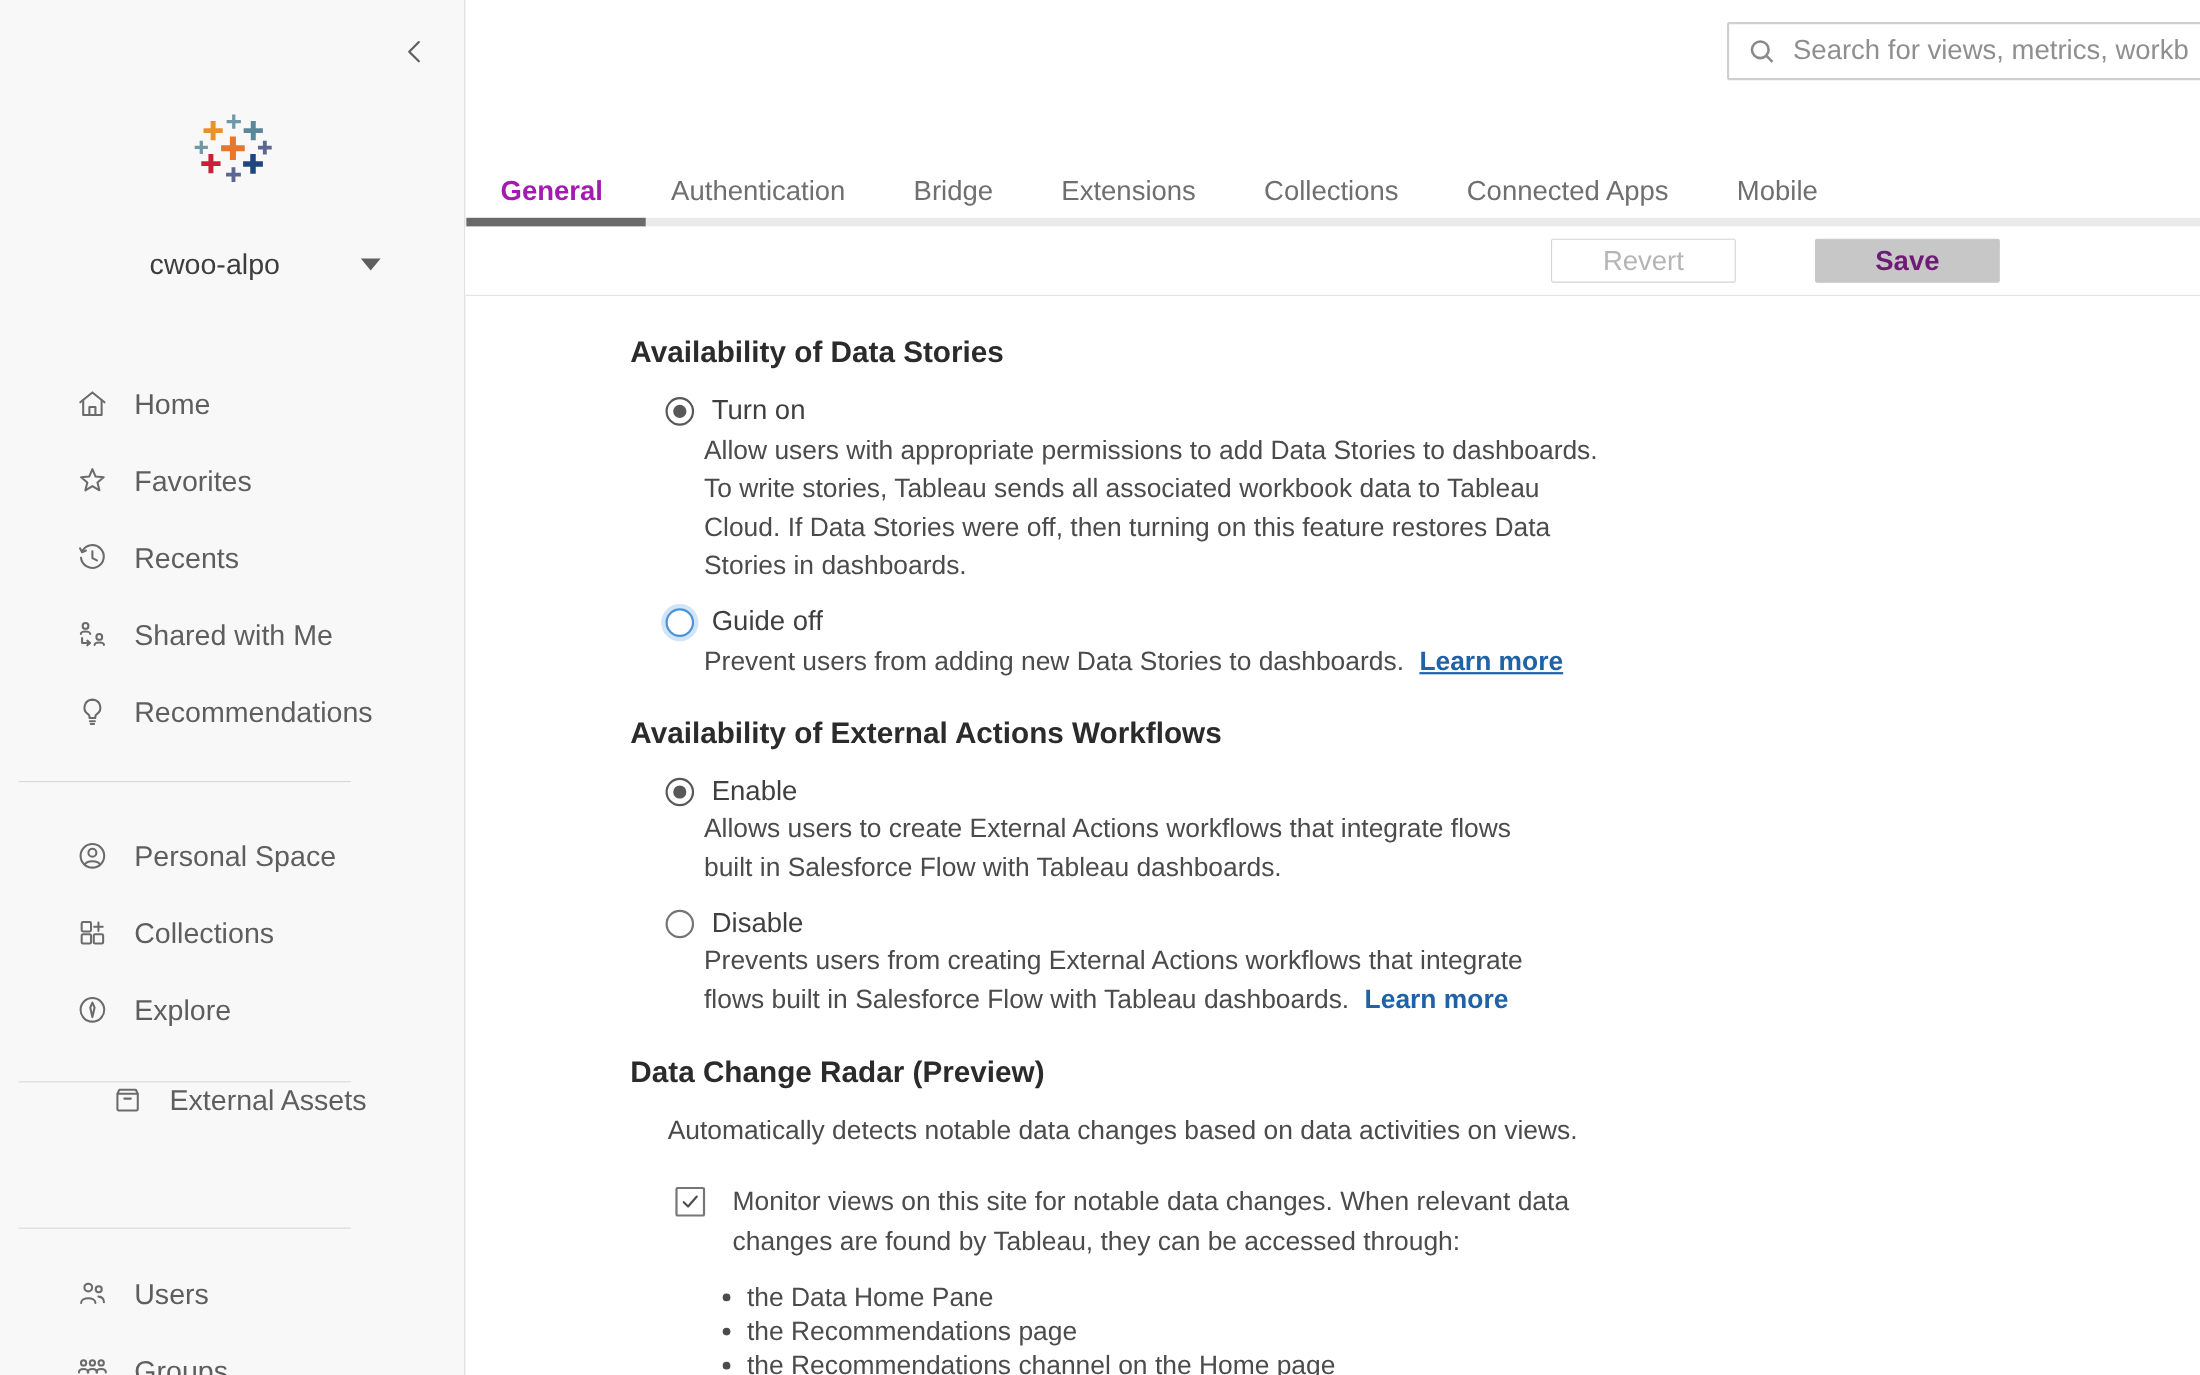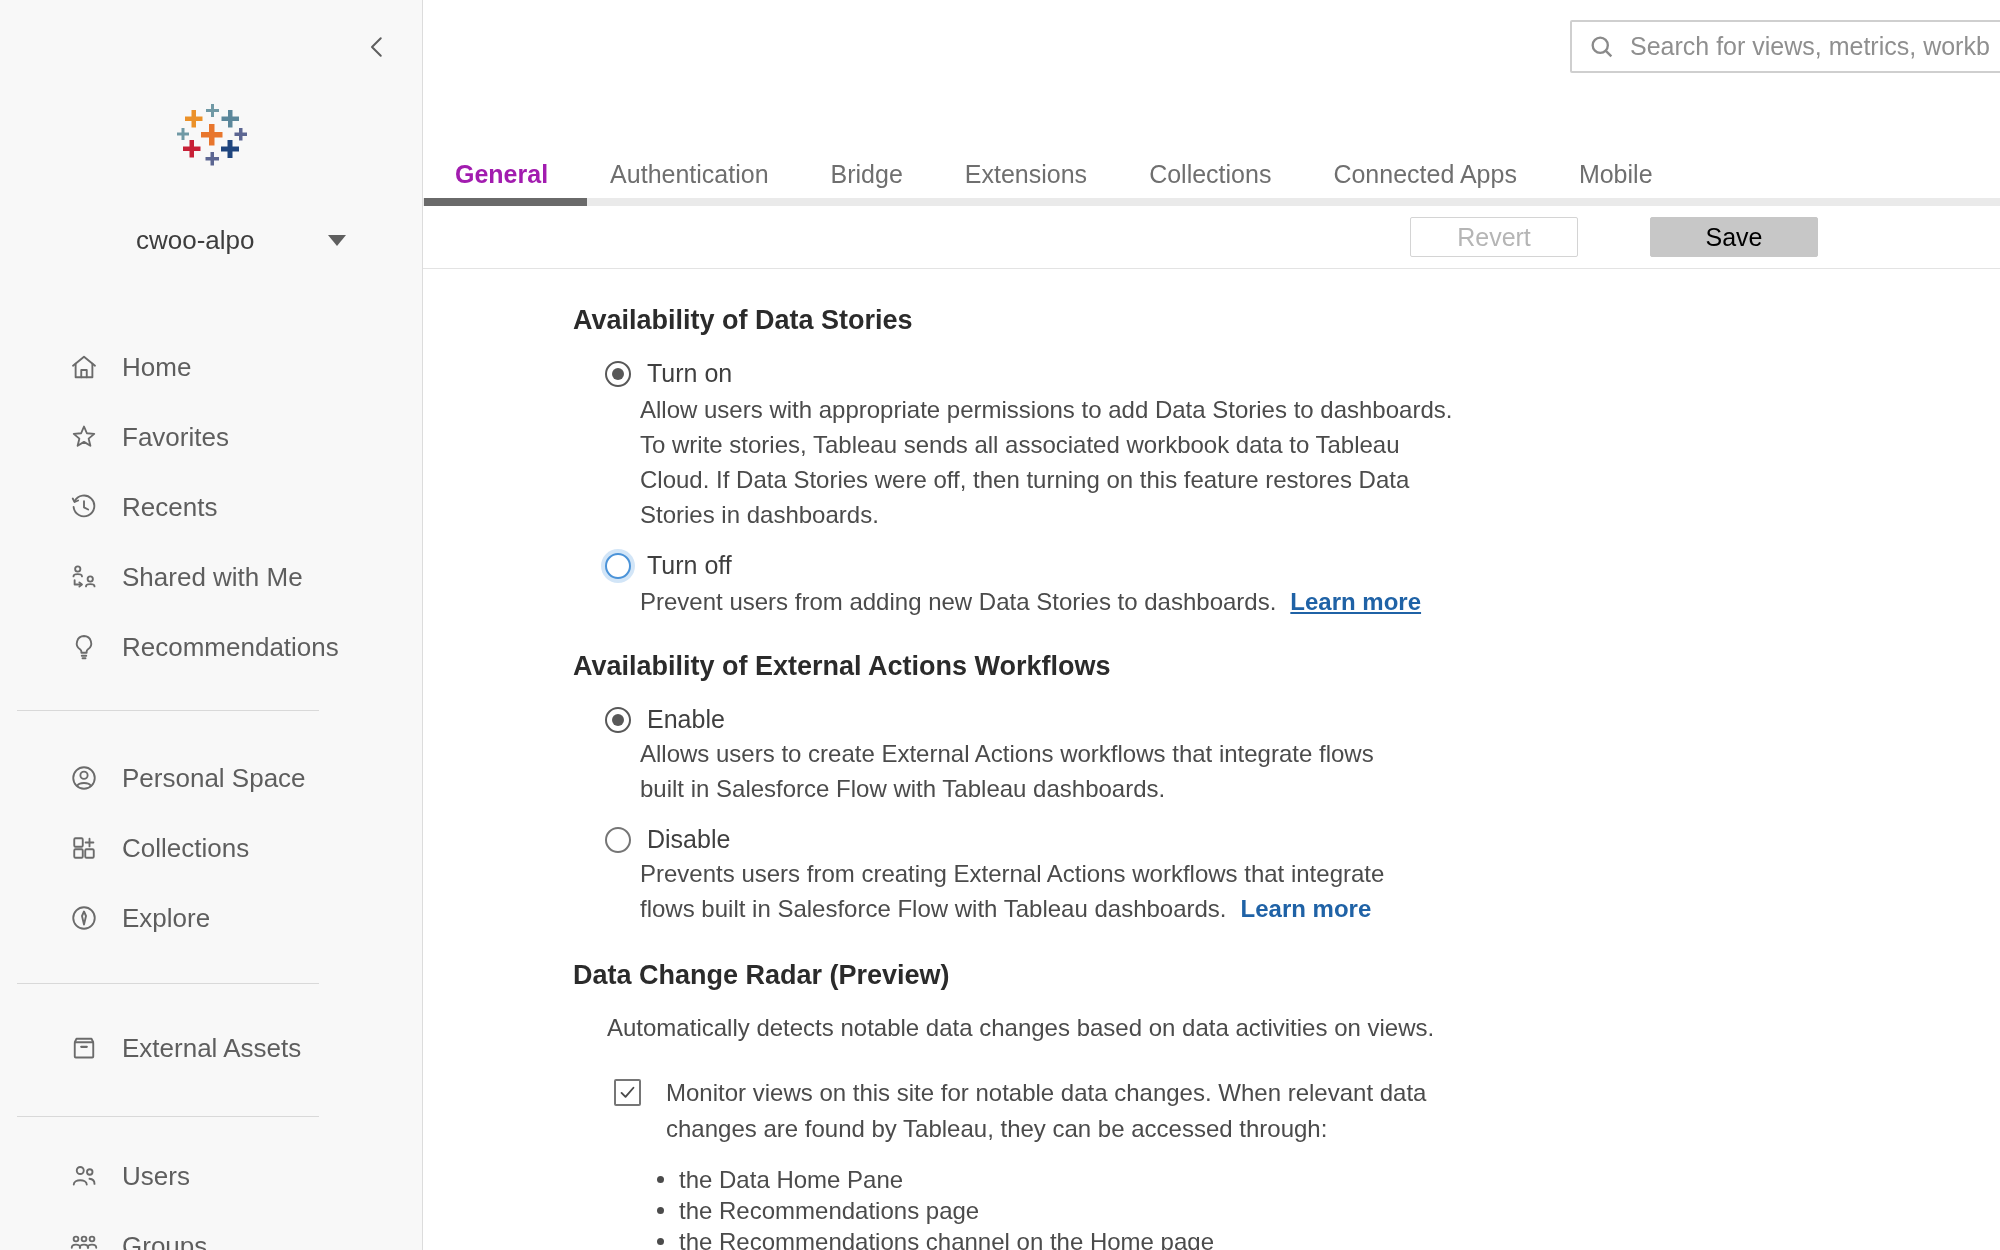--- a/index.html
+++ b/index.html
@@ -52,21 +52,21 @@
   }
   .caret-down {
     width: 0; height: 0;
     border-left: 9px solid transparent;
     border-right: 9px solid transparent;
     border-top: 11px solid #5f5f5f;
   }
   .nav { position: absolute; left: 0; width: 423px; list-style: none; }
   .nav-primary   { top: 332px; }
   .nav-secondary { top: 743px; }
-  .nav-assets    { top: 1013px; }
+  .nav-assets    { top: 965px; margin-left: 32px; }
   .nav-admin     { top: 1141px; }
   .nav-item {
     height: 70px;
     display: flex;
     align-items: center;
     padding-left: 68px;
     cursor: pointer;
     color: #5f5f5f;
   }
   .nav-icon { width: 32px; height: 32px; flex: 0 0 32px; display: flex; align-items: center; justify-content: center; }
@@ -165,22 +165,22 @@
   }
   .btn-revert {
     background: #fff;
     border: 1px solid #d4d4d4;
     color: #b5b5b5;
     margin-right: 36px;
   }
   .btn-save {
     background: #c7c7c7;
     border: 1px solid #c7c7c7;
-    color: #000000;
-    font-weight: 400;
+    color: #701a75;
+    font-weight: 700;
     margin-right: 182px;
   }
 
   
   .content {
     position: absolute;
     left: 423px; top: 269px;
     width: 1577px; height: 981px;
     overflow: hidden;
     padding-left: 150px;
@@ -498,21 +498,21 @@
     <h2 class="section-title t1">Availability of Data Stories</h2>
 
     <div class="option-row row-gap1">
       <span class="radio selected"></span>
       <span class="option-label">Turn on</span>
     </div>
     <p class="option-desc desc-ds">Allow users with appropriate permissions to add Data Stories to dashboards. To write stories, Tableau sends all associated workbook data to Tableau Cloud. If Data Stories were off, then turning on this feature restores Data Stories in dashboards.</p>
 
     <div class="option-row row-gap2">
       <span class="radio focused"></span>
-      <span class="option-label">Turn off</span>
+      <span class="option-label">Guide off</span>
     </div>
     <p class="option-desc desc-ds"><span>Prevent users from adding new Data Stories to dashboards.</span><a class="learn-more underlined" href="#">Learn more</a></p>
 
     <h2 class="section-title t2">Availability of External Actions Workflows</h2>
 
     <div class="option-row row-gap1">
       <span class="radio selected"></span>
       <span class="option-label">Enable</span>
     </div>
     <p class="option-desc desc-ea">Allows users to create External Actions workflows that integrate flows built in Salesforce Flow with Tableau dashboards.</p>

